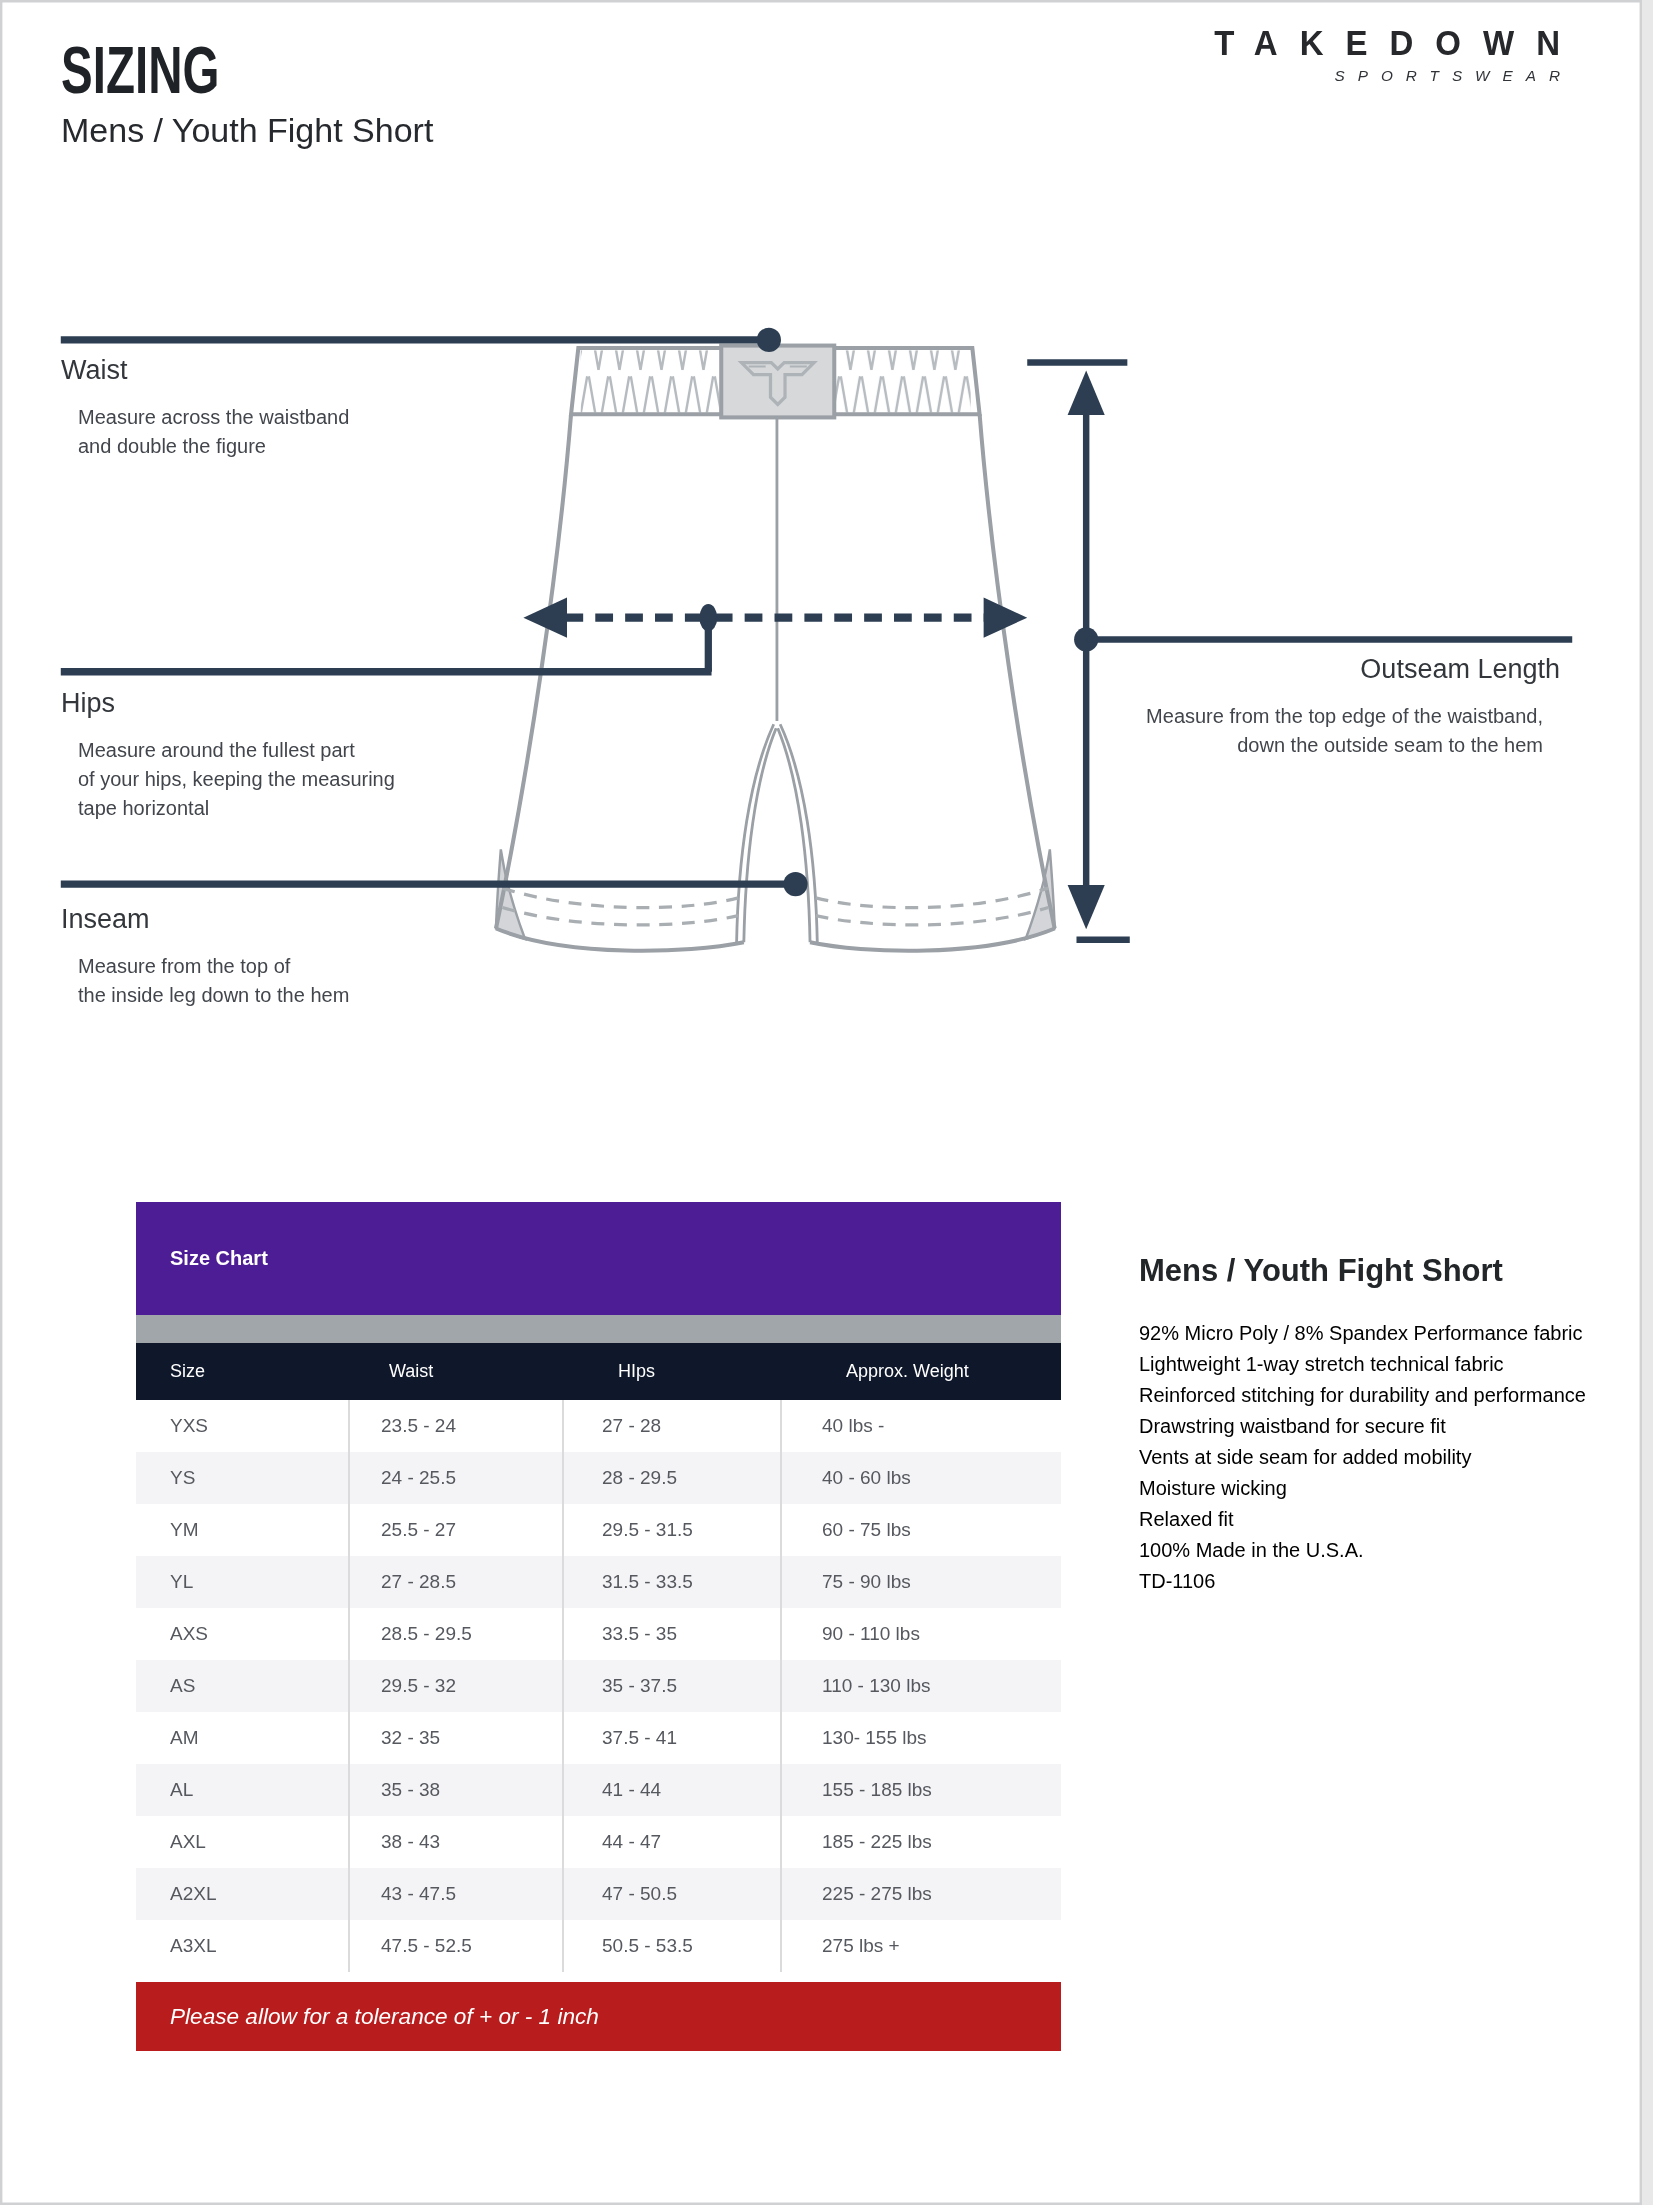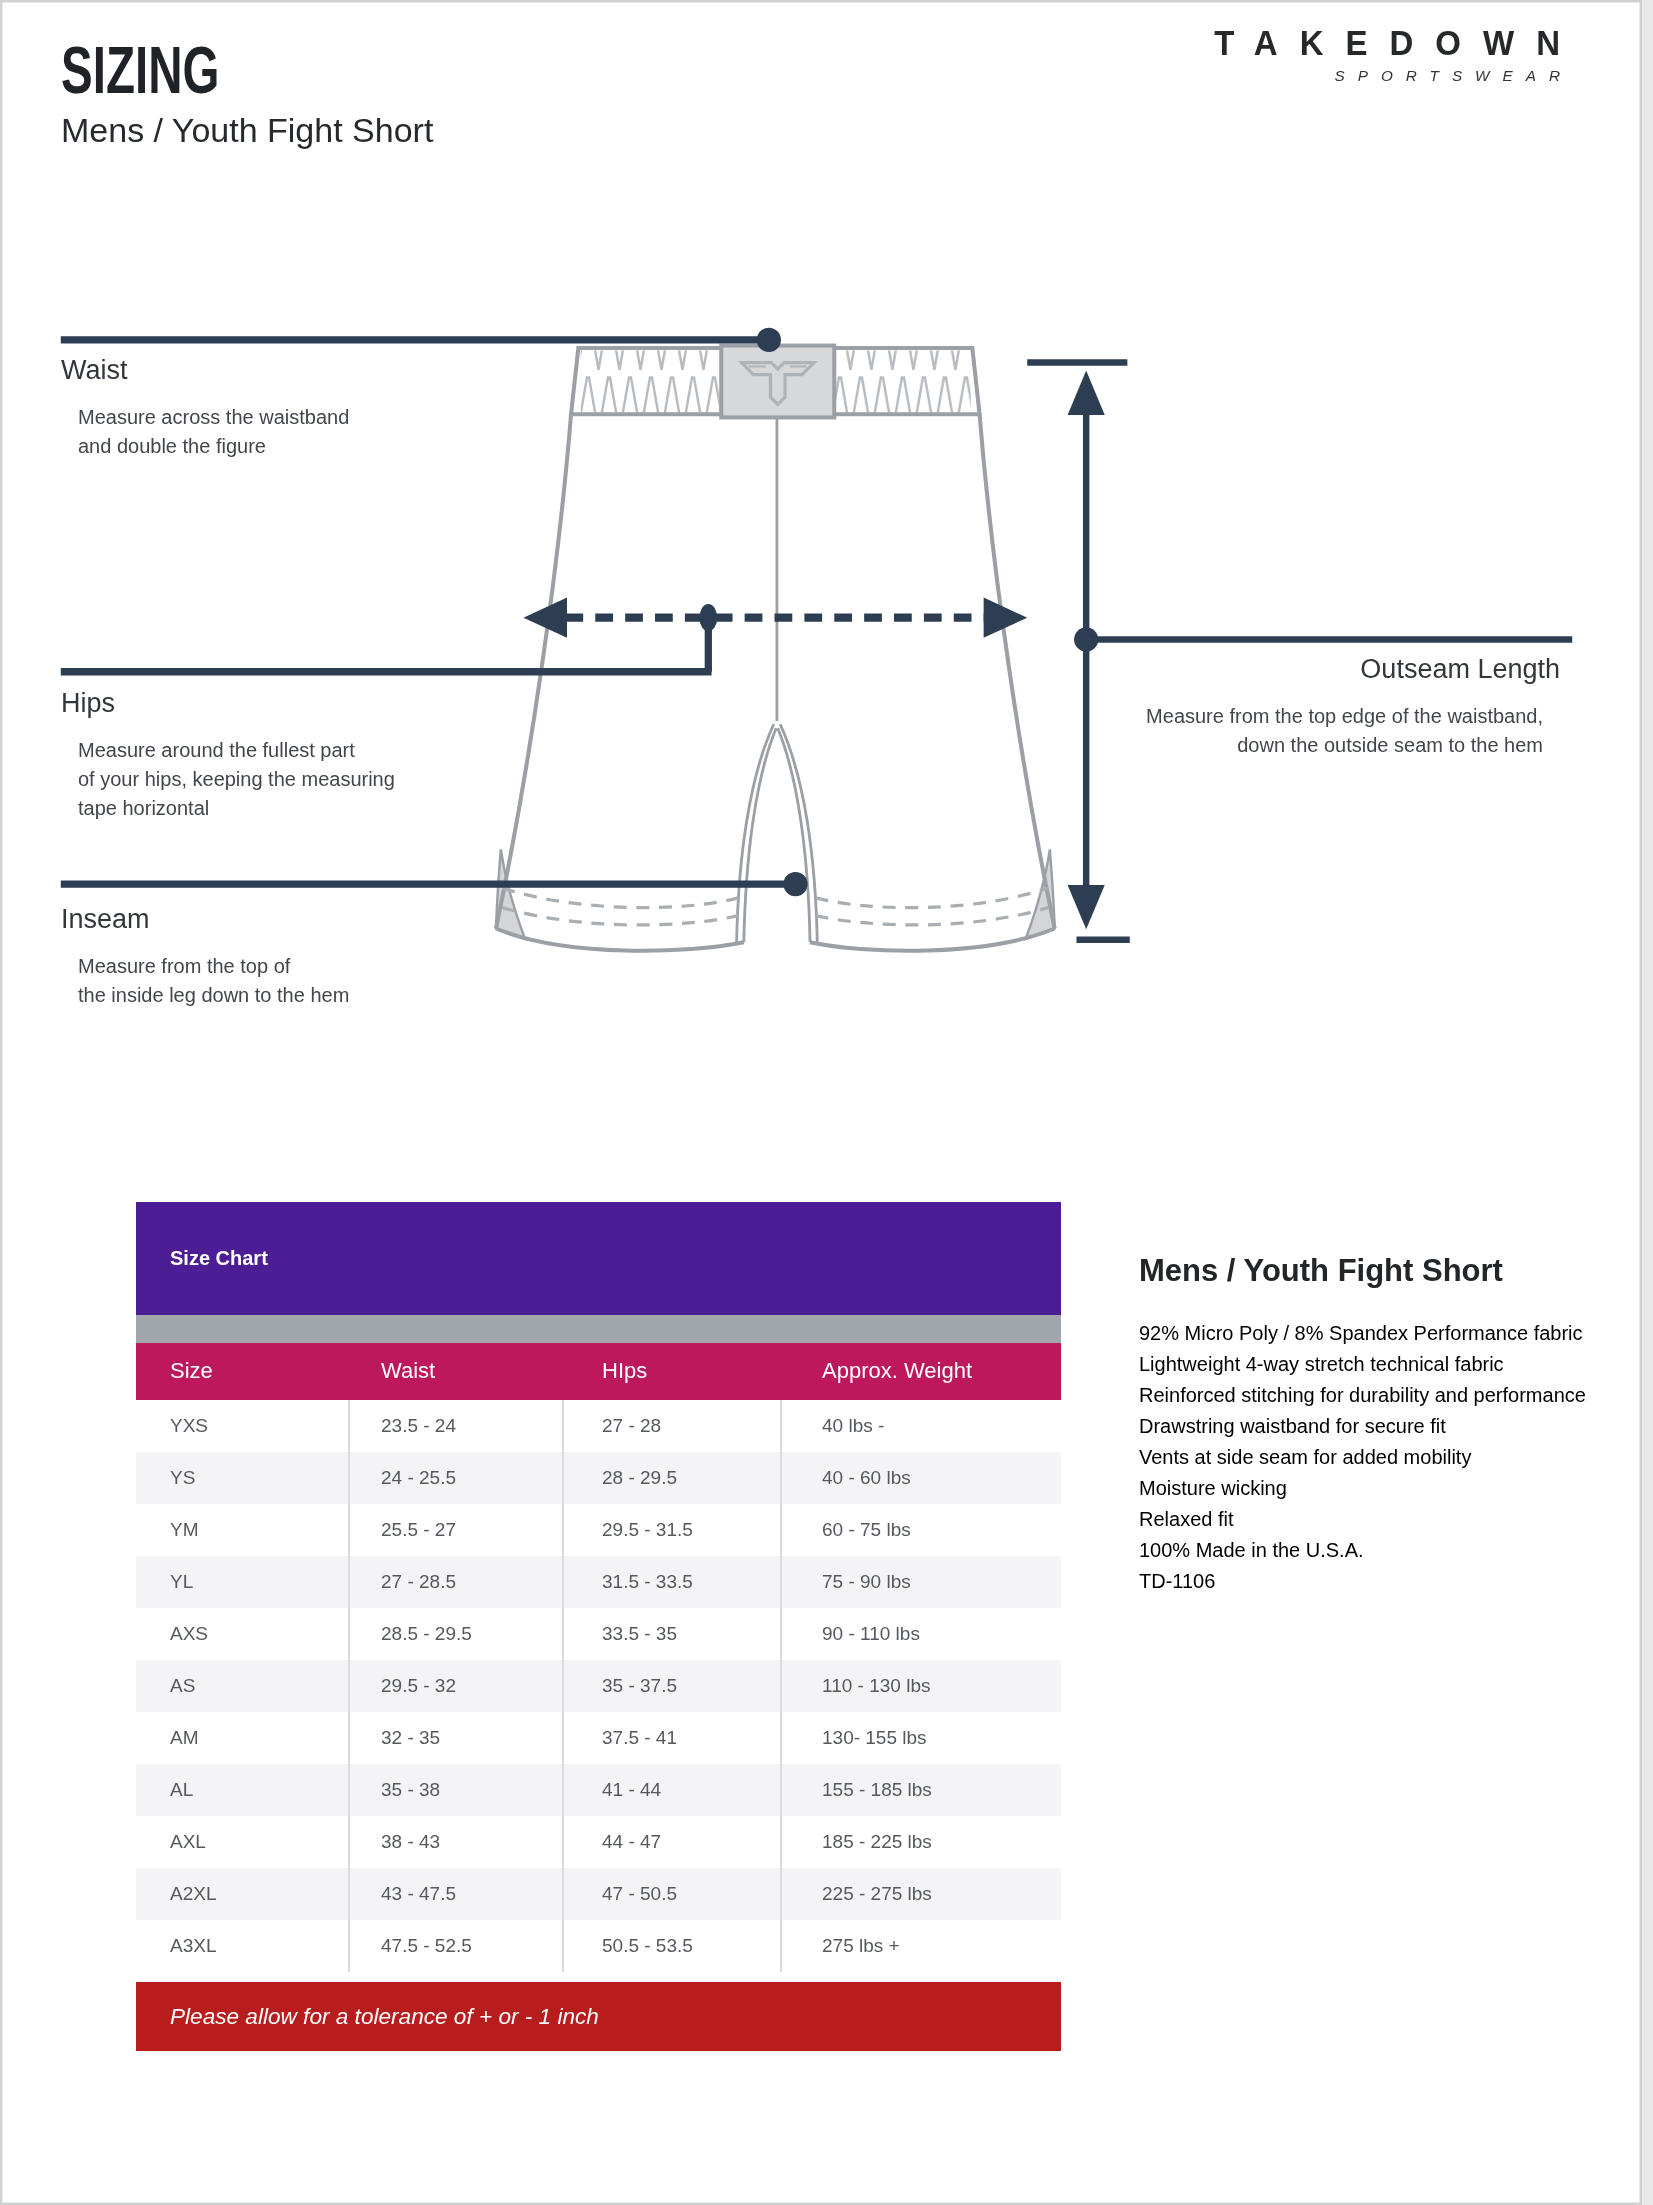--- a/index.html
+++ b/index.html
@@ -20,21 +20,21 @@
   .anno{position:absolute;}
   .anno h3{margin:0 0 8px 0;font-size:27px;font-weight:500;color:#33373c;}
   .anno p{margin:17px;font-size:20px;line-height:29px;color:#42464c;font-weight:400;}
   .anno.right{text-align:right;}
   
   .chart{position:absolute;left:136px;top:1202px;width:925px;}
   .chart-title{height:113px;background:#4c1d95;color:#ffffff;display:flex;align-items:center;
     padding-left:34px;box-sizing:border-box;font-size:20px;font-weight:700;}
   .chart-strip{height:27.5px;background:#a1a6ab;}
   .chead,.crow{display:grid;grid-template-columns:213px 215px 218px 1fr;}
-  .chead{height:57px;background:#be185d;color:#ffffff;font-size:22px;}
+  .chead{height:57px;background:#0f172a;color:#ffffff;font-size:18px;gap:8px;}
   .chead > div{display:flex;align-items:center;}
   .crow{height:52px;font-size:19px;color:#55585e;}
   .crow > div{display:flex;align-items:center;}
   .crow:nth-child(even){background:#f4f4f6;}
   .c1{padding-left:34px;}.c2{padding-left:32px;}.c3{padding-left:38px;}.c4{padding-left:40px;}
   .rows-wrap{position:relative;}
   .vline{position:absolute;top:0;bottom:0;width:2.4px;background:#d9dbdd;}
   .vline.v1{left:212px;}.vline.v2{left:426px;}.vline.v3{left:644px;}
   .chart-note{margin-top:10.5px;height:69px;background:#b91c1c;color:#ffffff;display:flex;align-items:center;
     padding-left:34px;box-sizing:border-box;font-size:22.6px;font-style:italic;}
@@ -221,21 +221,21 @@
       <div class="vline v2"></div>
       <div class="vline v3"></div>
     </div>
     <div class="chart-note">Please allow for a tolerance of + or - 1 inch</div>
   </div>
 
   <div class="product">
     <h2>Mens / Youth Fight Short</h2>
     <div class="features">
       <div>92% Micro Poly / 8% Spandex Performance fabric</div>
-      <div>Lightweight 4-way stretch technical fabric</div>
+      <div>Lightweight 1-way stretch technical fabric</div>
       <div>Reinforced stitching for durability and performance</div>
       <div>Drawstring waistband for secure fit</div>
       <div>Vents at side seam for added mobility</div>
       <div>Moisture wicking</div>
       <div>Relaxed fit</div>
       <div>100% Made in the U.S.A.</div>
       <div>TD-1106</div>
     </div>
   </div>
 

